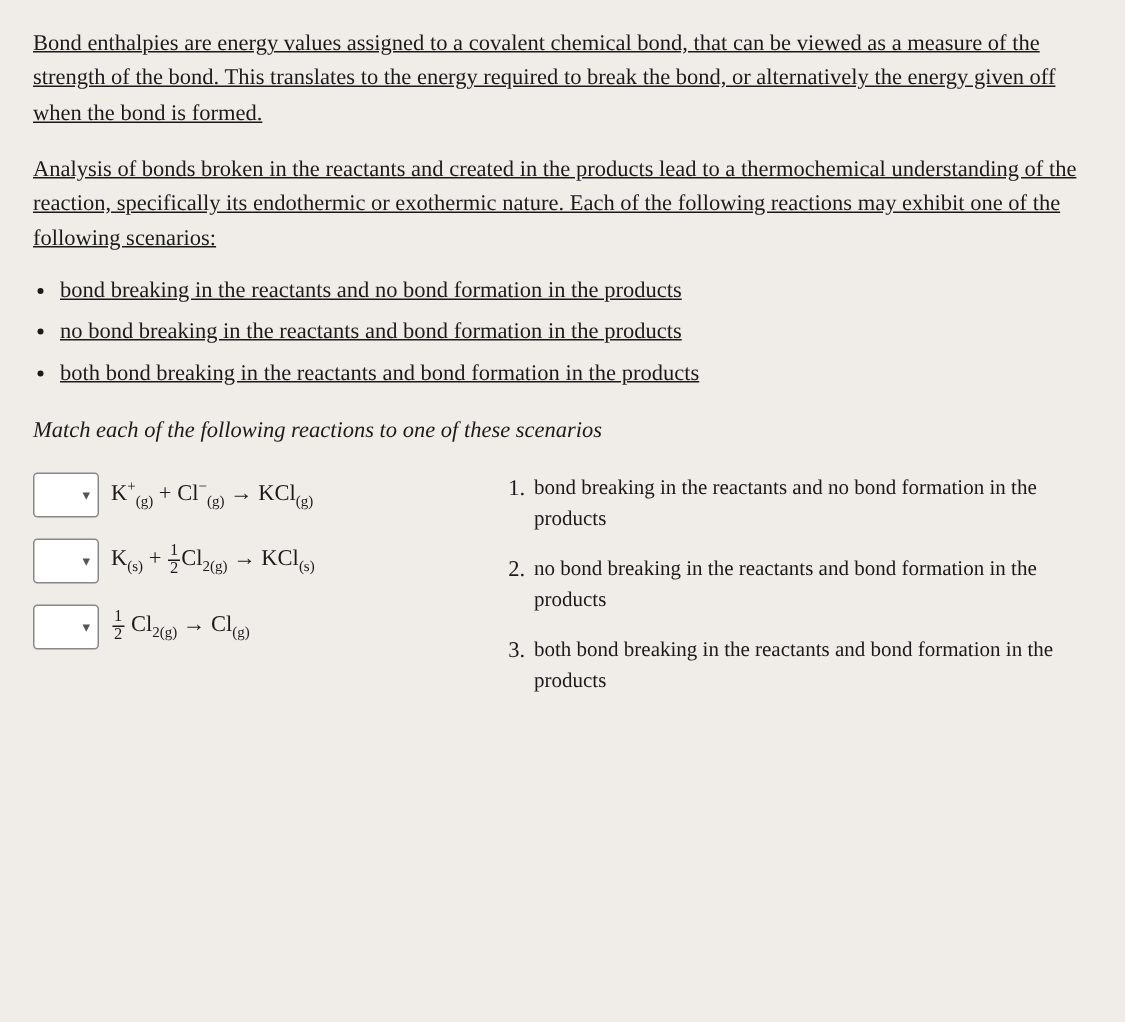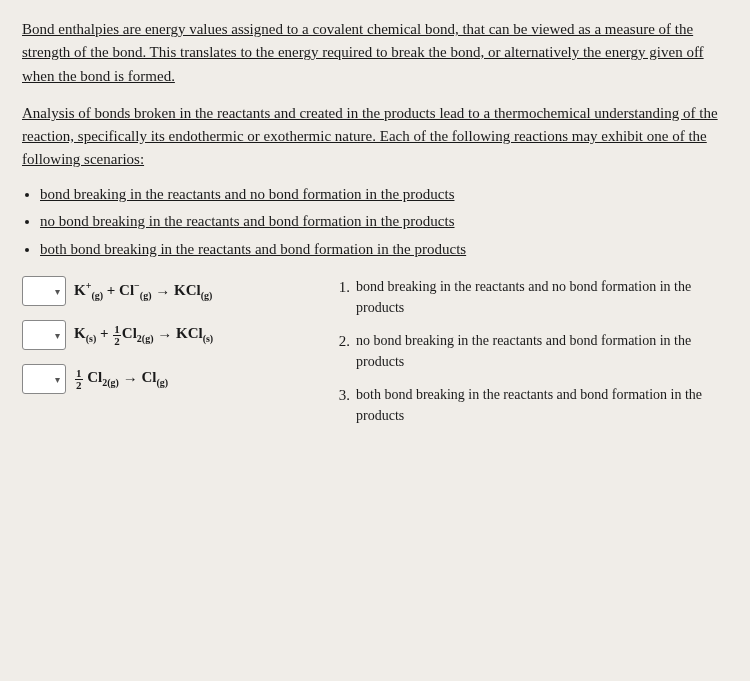--- a/index.html
+++ b/index.html
@@ -64,21 +64,20 @@
       flex-shrink: 0;
     }
     .dropdown-chevron {
       font-size: 10px;
       color: #555;
     }
     .reaction-formula {
       font-size: 15px;
       line-height: 1.4;
       white-space: nowrap;
-      font-weight: bold;
     }
     sup { font-size: 10px; vertical-align: super; }
     sub { font-size: 10px; vertical-align: sub; }
     .scenarios-col {
       flex: 1;
       display: flex;
       flex-direction: column;
       gap: 12px;
       padding-left: 10px;
     }
@@ -120,20 +119,21 @@
 <div class="paragraph">
   <span>Analysis of bonds broken in the reactants and created in the products lead to a thermochemical understanding of the reaction, specifically its endothermic or exothermic nature. Each of the following reactions may exhibit one of the following scenarios:</span>
   <ul class="bullet-list">
     <li>bond breaking in the reactants and no bond formation in the products</li>
     <li>no bond breaking in the reactants and bond formation in the products</li>
     <li>both bond breaking in the reactants and bond formation in the products</li>
   </ul>
 </div>
 
 <div class="match-section">
+  <p class="match-title">Match each of the following reactions to one of these scenarios</p>
 
   <div class="match-content">
 
     <div class="reactions-col">
 
       <div class="reaction-row">
         <div class="dropdown-box">
           <span></span>
           <span class="dropdown-chevron">▾</span>
         </div>

